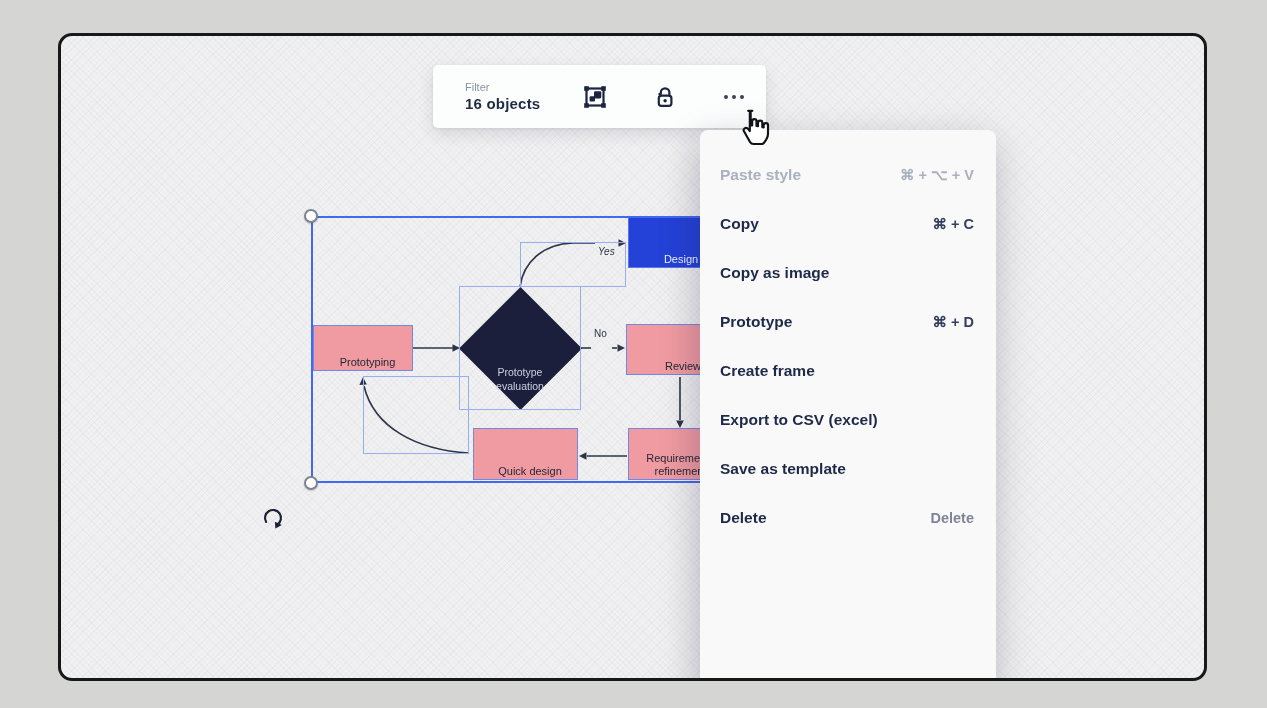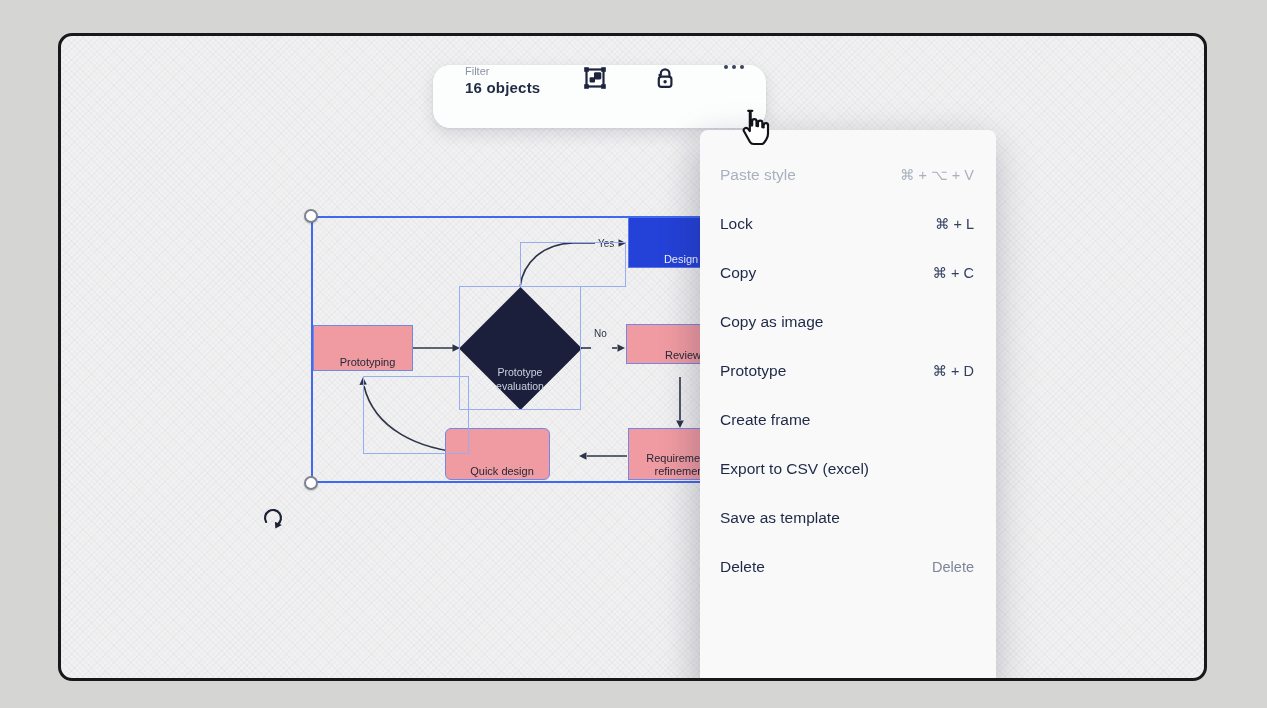--- a/index.html
+++ b/index.html
@@ -16,22 +16,22 @@
     border:3px solid #17181a; border-radius:14px; overflow:hidden;
   }
 
   
   .node { position:absolute; display:flex; align-items:flex-end; justify-content:center;
           font-size:11px; color:#242936; text-align:center; line-height:1.25; }
   .pink { background:#f09ba2; border:1.6px solid #7388e4;padding-left:9px; }
   .node-prototyping { left:252px; top:289px; width:100px; height:46px; }
   .node-design { left:567px; top:181px; width:106px; height:51px;
                  background:#2542d8; border:1.6px solid #5b74e8; color:#eef1ff; }
-  .node-review { left:565px; top:288px; width:105px; height:40px; }
-  .node-quick  { left:384px; top:392px; width:105px; height:52px;border-radius:6px; }
+  .node-review { left:565px; top:288px; width:105px; height:51px; }
+  .node-quick  { left:412px; top:392px; width:105px; height:52px; }
   .node-req    { left:567px; top:392px; width:105px; height:52px; padding:0 6px; }
   .diamond { position:absolute; left:416px; top:269px; width:87px; height:87px;
              background:#1b1f3c; transform:rotate(45deg); }
   .diamond-label { position:absolute; left:422px; top:298px; width:74px;
              font-size:10.5px; color:#ccd1df; text-align:center; line-height:1.3;margin-top:32px; }
 
   
   .edge-label { position:absolute; font-size:10px; color:#2e3447; }
 
   
@@ -44,37 +44,37 @@
   .selection { position:absolute; left:250px; top:180px; width:450px; height:267px;
                border:2px solid #4169f0; }
   .handle { position:absolute; width:14px; height:14px; border-radius:50%;
             background:#fff; border:2.6px solid #7e848e; box-shadow:0 1px 2px rgba(0,0,0,.18); }
   .handle-tl { left:243px; top:173px; }
   .handle-bl { left:243px; top:440px; }
   .rotate-handle { position:absolute; left:198px; top:468px; width:28px; height:28px; }
 
   
   .toolbar { position:absolute; left:372px; top:29px; width:333px; height:63px;
-             background:#fcfdfd; border-radius:17px; display:flex; align-items:flex-start;
+             background:#fcfdfd; border-radius:5px; display:flex; align-items:center;
              box-shadow:0 6px 16px rgba(30,35,60,.12), 0 1px 3px rgba(30,35,60,.08); }
   .tb-sec { display:flex; align-items:center; justify-content:center; }
   .tb-filter { width:127px; flex-direction:column; align-items:flex-start; justify-content:center;
                padding-left:32px; gap:2px; }
   .tb-filter-label { font-size:11px; color:#8b93a1; }
   .tb-filter-value { font-size:15px; font-weight:700; color:#1f2a44; letter-spacing:.2px; }
   .tb-sep { width:1px; background:#e6e8ec; margin:0; }
   .tb-btn-frame { width:67px; } .tb-btn-lock { width:71px; } .tb-btn-more { width:65px; gap:4px; }
   .dot { width:4px; height:4px; border-radius:50%; background:#39425c; }
 
   
   .menu { position:absolute; left:639px; top:94px; width:296px; height:560px;
           background:#f9f9fa; border-radius:8px;
           box-shadow:0 14px 44px rgba(25,30,55,.18), -6px 10px 30px rgba(25,30,55,.10);
           padding:20px 22px 0 20px; }
-  .menu-row { height:49px; display:flex; align-items:center; justify-content:space-between; cursor:default; }
+  .menu-row { height:49px; display:flex; align-items:center; justify-content:space-between; cursor:default;font-weight:bold; }
   .mi-label { font-size:15.5px; color:#1e2947; }
   .mi-short { font-size:14.5px; color:#33405e; }
   .menu-row.disabled .mi-label, .menu-row.disabled .mi-short { color:#a9b0be; }
   .menu-row.muted-short .mi-short { color:#7d8596; }
 
   .cursor { position:absolute; left:670px; top:70px; width:40px; height:42px; }
 
   svg { display:block; }
   .connectors { position:absolute; left:0; top:0; }
 </style>
@@ -114,21 +114,21 @@
   <div class="node pink node-review">
     <span>Review</span>
   </div>
   <div class="node pink node-quick">
     <span>Quick design</span>
   </div>
   <div class="node pink node-req">
     <span>Requirements refinement</span>
   </div>
 
-  <div class="edge-label" style="left:537px; top:202px;">Yes</div>
+  <div class="edge-label" style="left:537px; top:210px;font-style:italic;">Yes</div>
   <div class="edge-label" style="left:533px; top:292px;text-align:center;">No</div>
 
   <div class="bbox bbox-diamond"></div>
   <div class="bbox bbox-yes"></div>
   <div class="bbox bbox-loop"></div>
 
   <div class="selection"></div>
   <div class="handle handle-tl"></div>
   <div class="handle handle-bl"></div>
   <svg class="rotate-handle" viewBox="0 0 26 26">
@@ -168,24 +168,20 @@
       <span class="dot"></span>
     </div>
   </div>
 
   <div class="menu">
     <div class="menu-row disabled">
       <span class="mi-label">Paste style</span>
       <span class="mi-short">⌘ + ⌥ + V</span>
     </div>
     <div class="menu-row">
-      <span class="mi-label">Lock</span>
-      <span class="mi-short">⌘ + L</span>
-    </div>
-    <div class="menu-row">
       <span class="mi-label">Copy</span>
       <span class="mi-short">⌘ + C</span>
     </div>
     <div class="menu-row">
       <span class="mi-label">Copy as image</span>
       <span class="mi-short"></span>
     </div>
     <div class="menu-row">
       <span class="mi-label">Prototype</span>
       <span class="mi-short">⌘ + D</span>

